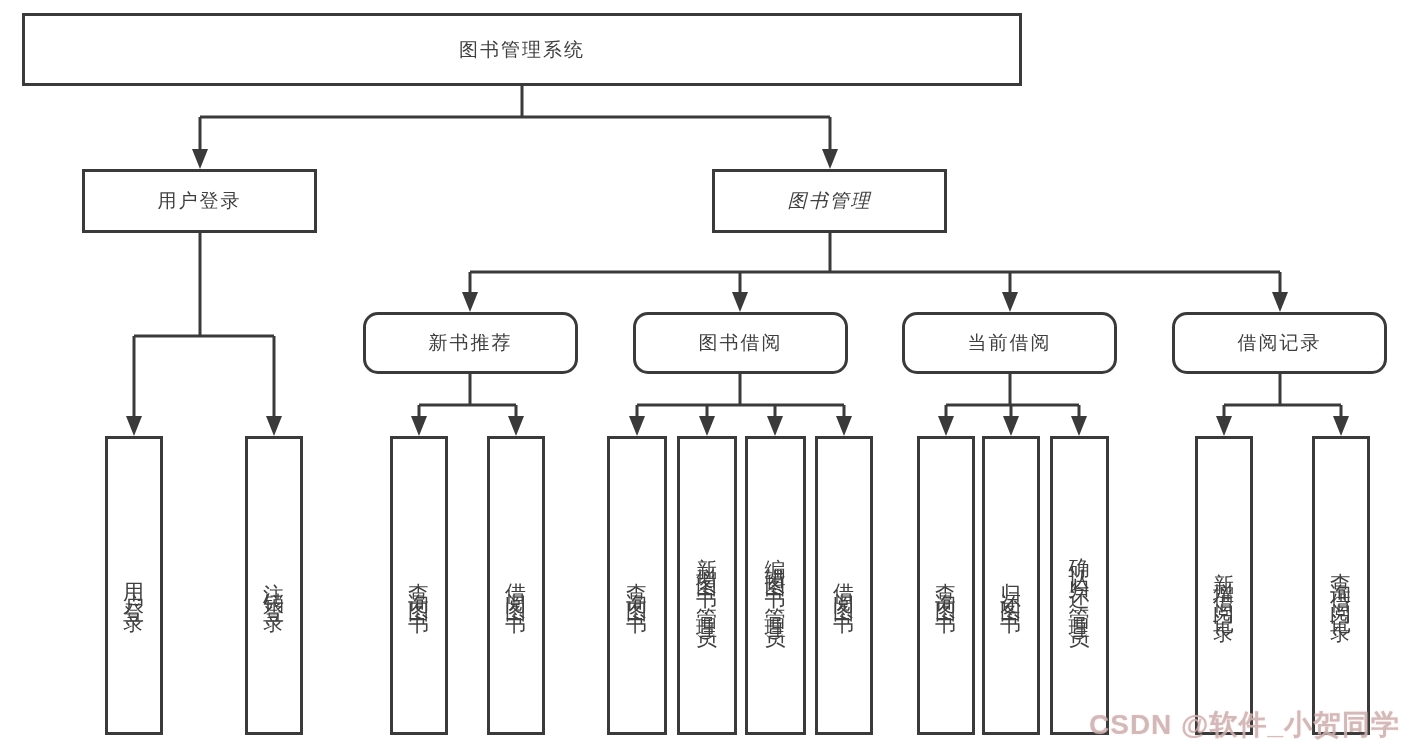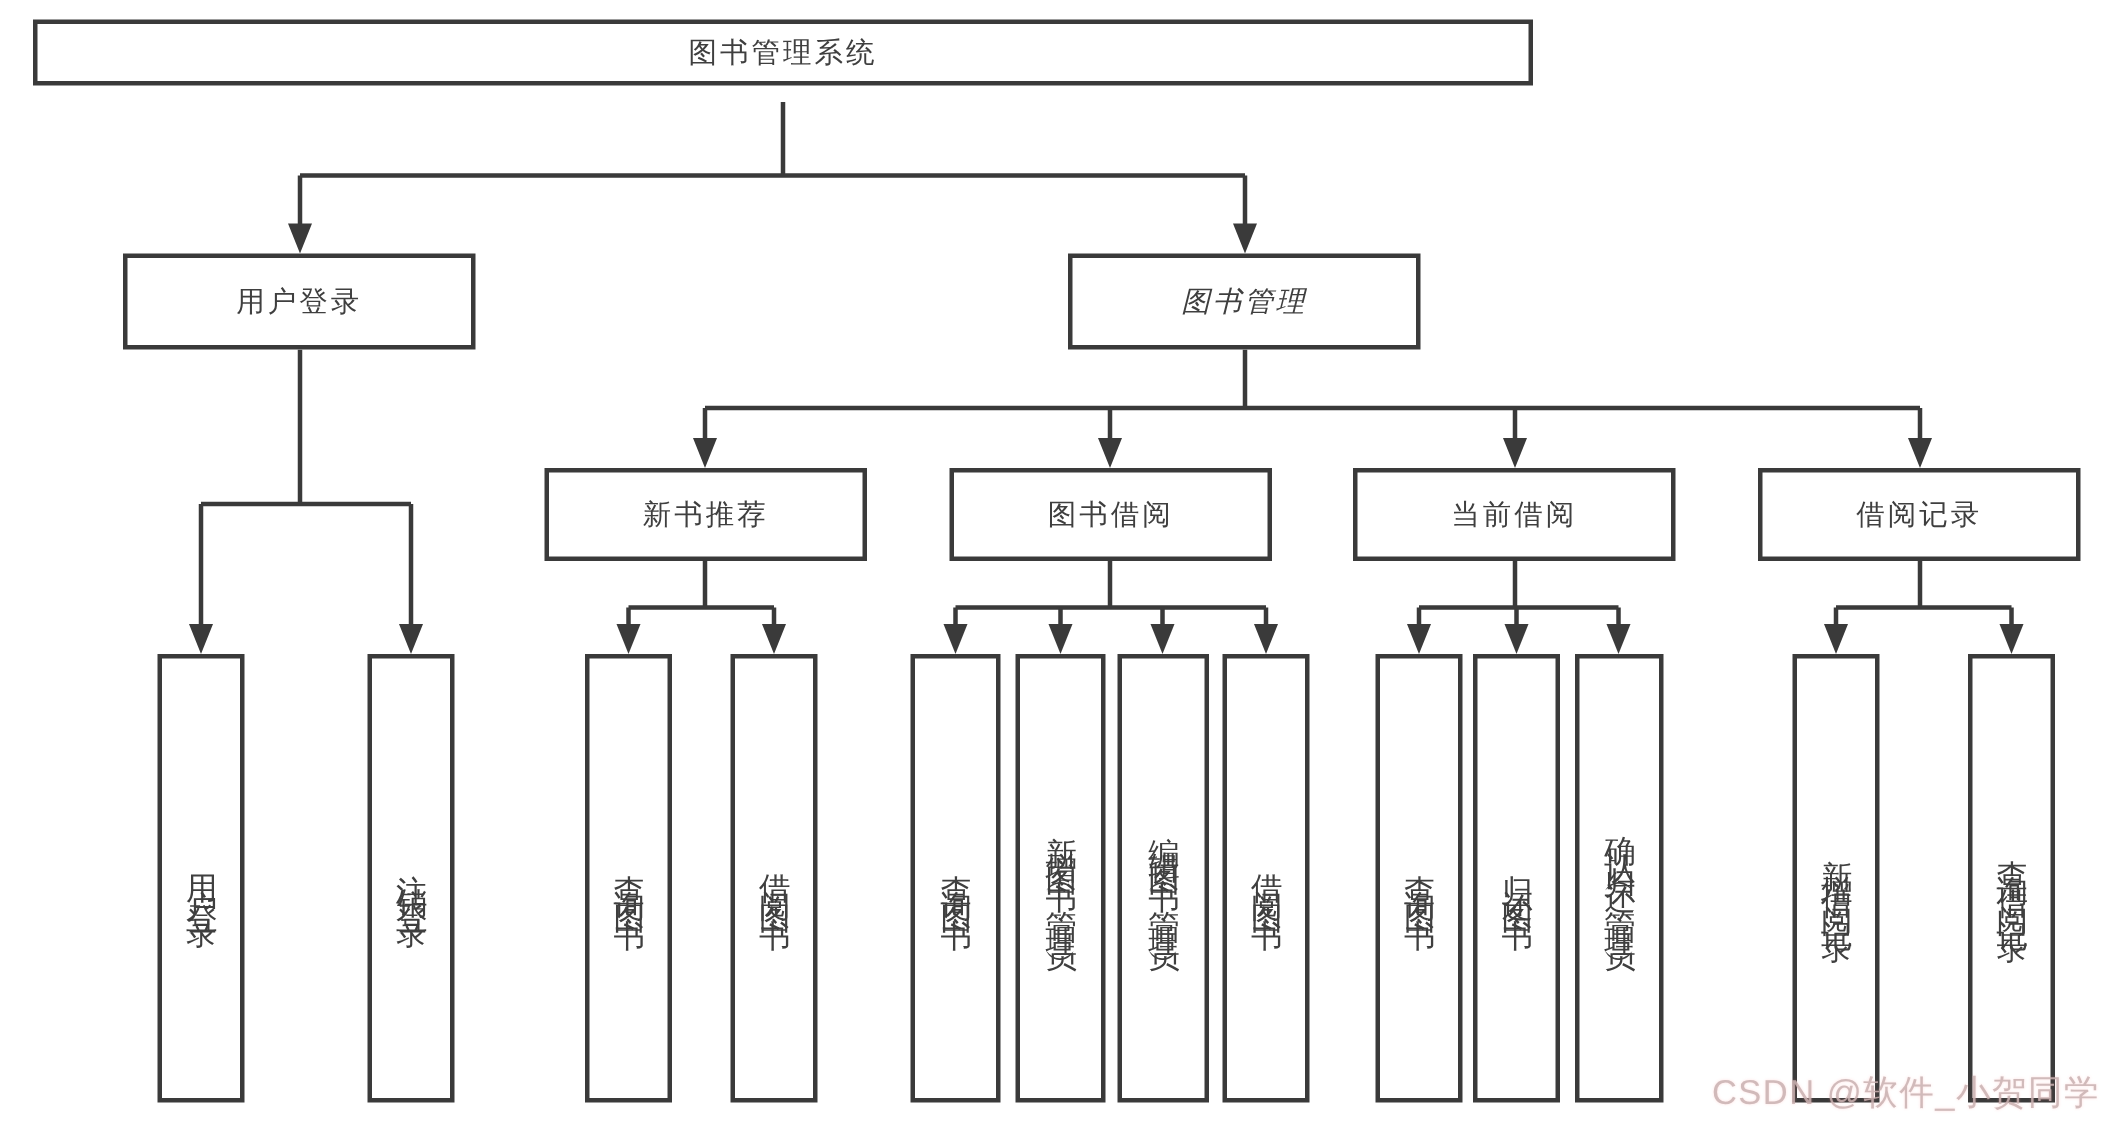--- a/index.html
+++ b/index.html
@@ -18,38 +18,39 @@
   .box{
     position:absolute;
     box-sizing:border-box;
     border:3px solid var(--line);
     background:#ffffff;
     color:var(--text);
     display:flex;align-items:center;justify-content:center;
     z-index:1;
   }
   .hnode{font-size:19px;letter-spacing:2px;}
-  .root{left:22px;top:13px;width:1000px;height:44px;}
+  .root{left:22px;top:13px;width:1000px;height:73px;}
   .lvl2{top:169px;width:235px;height:64px;}
-  .lvl3{top:312px;width:215px;height:62px;}
+  .lvl3{top:312px;width:215px;height:62px;border-radius:15px;}
   .leaf{top:436px;height:299px;font-size:21px;}
   .leaf span{
     writing-mode:vertical-rl;
     text-orientation:mixed;
     letter-spacing:10px;
     line-height:1;
   }
   #watermark{
     position:absolute;
     right:5px;bottom:3px;
     z-index:2;
-    font-size:23px;
+    font-size:28px;
     letter-spacing:1px;
     color:rgba(201,178,178,0.85);
     text-shadow:0 0 2px rgba(255,150,150,0.30);
+    font-weight:bold;
   }
 </style>
 </head>
 <body>
 
 <div id="canvas">
 
   <svg id="wires" width="1405" height="747" viewBox="0 0 1405 747">
     <g stroke="#3a3a3a" stroke-width="3" fill="none">
       <path d="M522 68 V117 M200 117 H830 M200 117 V152 M830 117 V152"></path>

